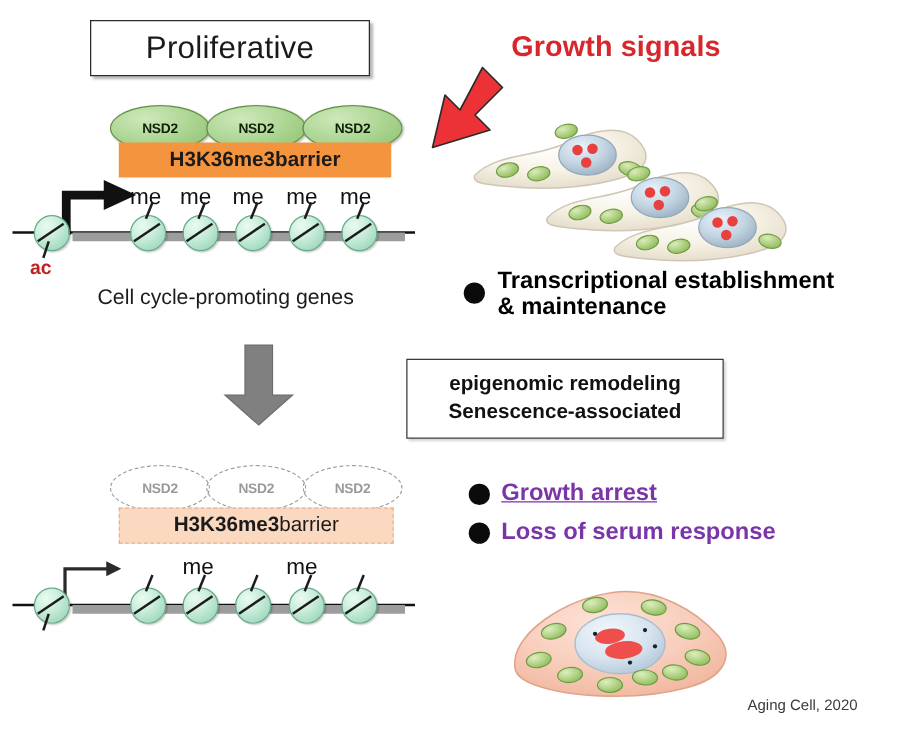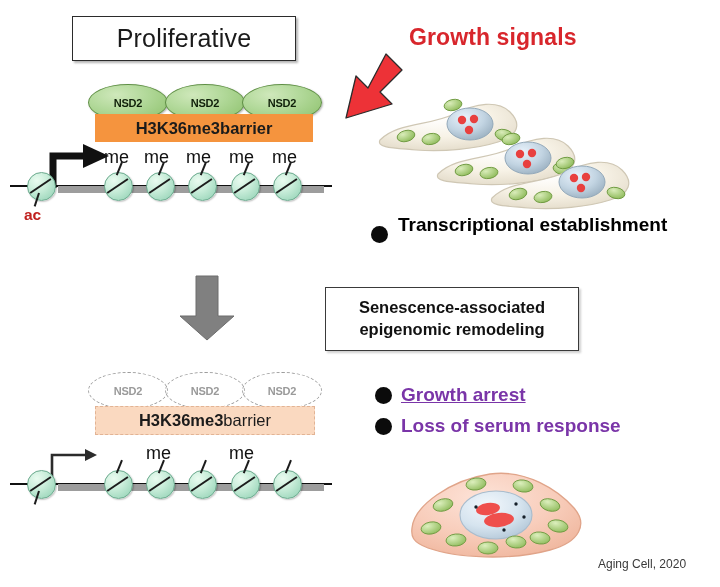--- a/index.html
+++ b/index.html
@@ -154,31 +154,32 @@
     <div class="disc"></div>
     <div class="wrap"></div>
     <div class="tail" style="left:17px;top:-10px;height:14px;transform:rotate(22deg);"></div>
   </div>
   <div class="nucleosome" style="left:273px;top:172px;">
     <div class="disc"></div>
     <div class="wrap"></div>
     <div class="tail" style="left:17px;top:-10px;height:14px;transform:rotate(22deg);"></div>
   </div>
 
+  <div class="caption" style="left:78px;top:228px;">Cell cycle-promoting genes</div>
 
   <div class="grey-arrow" style="left:176px;top:276px;">
     <svg width="62" height="66" viewBox="0 0 62 66">
       <path d="M20,0 L42,0 L42,40 L58,40 L31,64 L4,40 L20,40 Z" fill="#808080" stroke="#6d6d6d" stroke-width="1"></path>
     </svg>
   </div>
 
   <div class="note-box" style="left:325px;top:287px;width:252px;height:62px;">
     <div>
+      <div>epigenomic remodeling</div>
       <div>Senescence-associated</div>
-      <div>epigenomic remodeling</div>
     </div>
   </div>
 
   <div class="nsd2 faded" style="left:88px;top:372px;">
     <span>NSD2</span>
   </div>
   <div class="nsd2 faded" style="left:165px;top:372px;">
     <span>NSD2</span>
   </div>
   <div class="nsd2 faded" style="left:242px;top:372px;">
@@ -296,20 +297,21 @@
         <ellipse cx="48" cy="44" rx="9" ry="5.5" fill="url(#mitoG)" stroke="#6f9a41" stroke-width=".9" transform="rotate(-14 48 44)"></ellipse>
         <ellipse cx="73" cy="47" rx="9" ry="5.5" fill="url(#mitoG)" stroke="#6f9a41" stroke-width=".9" transform="rotate(-10 73 47)"></ellipse>
         <ellipse cx="146" cy="43" rx="9" ry="5.5" fill="url(#mitoG)" stroke="#6f9a41" stroke-width=".9" transform="rotate(12 146 43)"></ellipse>
       </g>
     </svg>
   </div>
 
   <div class="bullet-dot" style="left:371px;top:226px;"></div>
   <div class="bullet-text red" style="left:398px;top:214px;width:318px;">
     <div>Transcriptional establishment</div>
+    <div>&amp; maintenance</div>
   </div>
 
   <div class="bullet-dot" style="left:375px;top:387px;"></div>
   <div class="bullet-text purple" style="left:401px;top:384px;text-decoration:underline;">Growth arrest</div>
 
   <div class="bullet-dot" style="left:375px;top:418px;"></div>
   <div class="bullet-text purple" style="left:401px;top:415px;">Loss of serum response</div>
 
   <div class="abs" style="left:398px;top:462px;">
     <svg width="212" height="110" viewBox="0 0 212 110">

